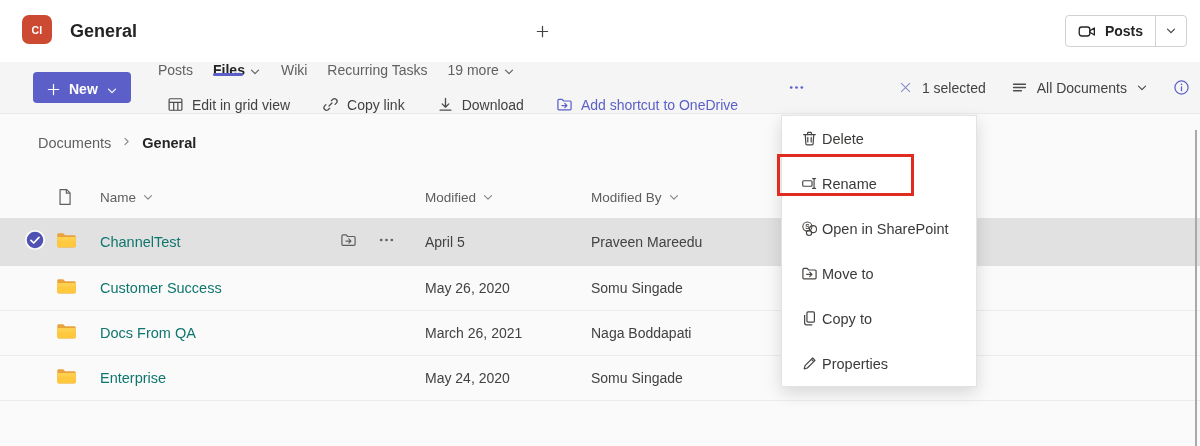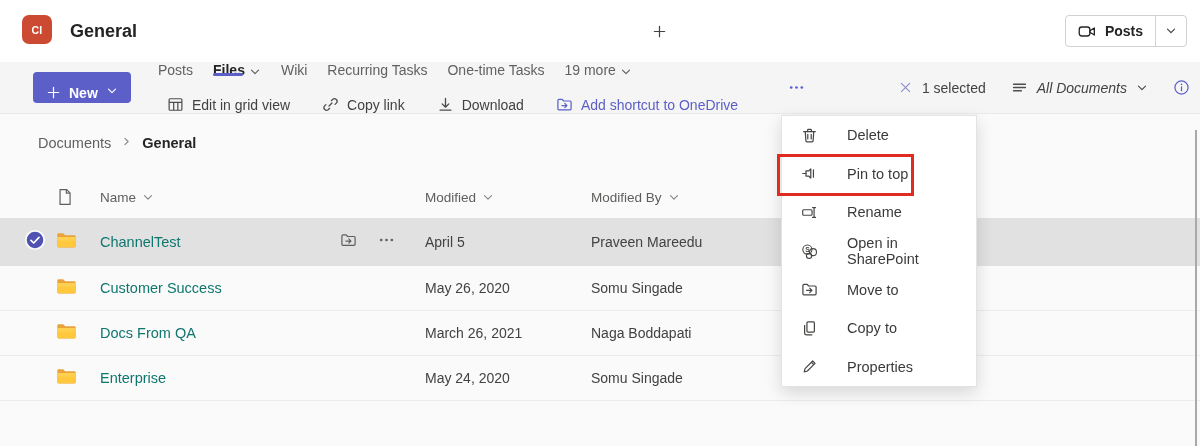--- a/index.html
+++ b/index.html
@@ -33,31 +33,31 @@
   .meet-main { display:flex; align-items:center; gap:8px; padding:0 12px; background:none; border:none;
     font-family:inherit; font-size:14px; font-weight:700; color:#242424; cursor:pointer; }
   .meet-chevron { width:31px; display:flex; align-items:center; justify-content:center; background:none;
     border:none; border-left:1px solid #d1d1d1; color:#424242; cursor:pointer; }
 
   
   .toolbar { position:absolute; top:62px; left:0; right:0; height:52px; background:#f5f5f5;
     border-bottom:1px solid #e9e9e9; z-index:4; }
   .new-btn { position:absolute; left:33px; top:10px; height:31px; border:none; border-radius:4px;
     background:var(--accent,#5b5fc7); color:#fff; font-family:inherit; font-size:14px; font-weight:700;
-    display:flex; align-items:flex-start; gap:8px; padding:13px 13px; cursor:pointer; }
+    display:flex; align-items:flex-end; gap:8px; padding:6px 13px; cursor:pointer; }
   .toolbar-actions { position:absolute; left:167px; top:0; height:51px; display:flex; align-items:flex-end; gap:32px; }
   .t-action { display:flex; align-items:center; gap:8px; font-size:14px; color:#424242; cursor:pointer; white-space:nowrap; }
   .t-action .ic { color:#4f4d4b; }
   .t-action.accent, .t-action.accent .ic { color:var(--accent,#5b5fc7); }
   .more-btn { position:absolute; left:784px; top:0; height:51px; display:flex; align-items:center;
     background:none; border:none; color:var(--accent,#5b5fc7); cursor:pointer; padding:0 4px; }
   .toolbar-right { position:absolute; right:10px; top:0; height:51px; display:flex; align-items:center; gap:25px; }
   .sel-chip { display:flex; align-items:center; gap:9px; font-size:14px; color:#424242; }
   .sel-chip .x { color:#8a8dc9; cursor:pointer; display:inline-flex; }
-  .view-select { display:flex; align-items:center; gap:9px; font-size:14px; color:#424242; cursor:pointer;font-style:italic; }
+  .view-select { display:flex; align-items:center; gap:9px; font-size:14px; color:#424242; cursor:pointer; }
   .view-select .ic { color:#4f4d4b; }
   .info-btn { background:none; border:none; padding:0; color:var(--accent,#5b5fc7); cursor:pointer; display:flex; }
 
   
   .content { position:absolute; top:114px; left:0; right:0; bottom:0; }
   .breadcrumb { position:absolute; left:38px; top:21px; display:flex; align-items:flex-start; gap:10px;
     font-size:14.5px; color:#616161; }
   .breadcrumb .crumb { cursor:pointer; }
   .breadcrumb .sep { color:#8a8886; margin-top:1px; }
   .breadcrumb .current { color:#242424; font-weight:700; }
@@ -81,22 +81,22 @@
   .c-share { left:340px; color:#605e5c; cursor:pointer; }
   .c-dots { left:378px; color:#605e5c; cursor:pointer; }
   .c-mod { left:425px; font-size:14px; color:#424242; }
   .c-by { left:591px; font-size:14px; color:#424242; }
 
   .scroll-rule { position:absolute; right:3px; top:16px; bottom:0; width:2px; background:#a9a9a9; }
 
   
   .context-menu { position:absolute; left:781px; top:115px; width:196px; height:272px; background:#fff;
     border:1px solid #e3e3e3; box-shadow:0 6px 16px rgba(0,0,0,.14); z-index:20; display:flex; flex-direction:column; }
-  .menu-item { flex:1; display:flex; align-items:center; gap:29px; padding-left:19px; font-size:14.5px;
-    color:#3b3a39; cursor:pointer; background:#fff; border:none; font-family:inherit; text-align:left; }
+  .menu-item { flex:1; display:flex; align-items:center; gap:4px; padding-left:19px; font-size:14.5px;
+    color:#3b3a39; cursor:pointer; background:#fff; border:none; font-family:inherit; text-align:right; }
   .menu-item .ic { color:#484644; }
   .red-box { position:absolute; left:-5px; top:38px; width:137px; height:42px;
     border:3px solid var(--highlight-red,#e02b20); pointer-events:none; z-index:21; }
 </style>
 </head>
 <body>
 
 <div class="app">
 
   <header class="channel-header">
@@ -112,23 +112,20 @@
             <svg width="12" height="12" viewBox="0 0 12 12" fill="none" stroke="currentColor" stroke-width="1.2" stroke-linecap="round" stroke-linejoin="round">
               <path d="M2.5 4.2L6 7.7l3.5-3.5"></path>
             </svg>
           </span>
         </span>
         <span class="tab">
           <span class="tab-label">Wiki</span>
         </span>
         <span class="tab">
           <span class="tab-label">Recurring Tasks</span>
-        </span>
-        <span class="tab">
-          <span class="tab-label">One-time Tasks</span>
         </span>
         <span class="tab">
           <span class="tab-label">19 more</span>
           <span class="tab-chev ic">
             <svg width="12" height="12" viewBox="0 0 12 12" fill="none" stroke="currentColor" stroke-width="1.2" stroke-linecap="round" stroke-linejoin="round">
               <path d="M2.5 4.2L6 7.7l3.5-3.5"></path>
             </svg>
           </span>
         </span>
         <span class="add-tab ic">
@@ -362,30 +359,20 @@
             <path d="M2.5 4.3h11"></path>
             <path d="M6.2 4.3V3c0-.4.3-.7.7-.7h2.2c.4 0 .7.3.7.7v1.3"></path>
             <path d="M4 4.3l.6 8.7c0 .6.5 1 1 1h4.8c.5 0 1-.4 1-1l.6-8.7"></path>
             <path d="M6.4 7v4.3M9.6 7v4.3"></path>
           </svg>
         </span>
         <span>Delete</span>
       </button>
       <button class="menu-item">
         <span class="ic">
-          <svg width="17" height="17" viewBox="0 0 16 16" fill="none" stroke="currentColor" stroke-width="1.15" stroke-linecap="round" stroke-linejoin="round">
-            <path d="M1.6 8h3.1"></path>
-            <path d="M4.7 5.6h2.5l2-1.9v8.6l-2-1.9H4.7z"></path>
-            <path d="M11.7 4.5v7"></path>
-          </svg>
-        </span>
-        <span>Pin to top</span>
-      </button>
-      <button class="menu-item">
-        <span class="ic">
           <svg width="17" height="17" viewBox="0 0 16 16" fill="none" stroke="currentColor" stroke-width="1.1" stroke-linecap="round">
             <rect x="1.6" y="5.4" width="8.8" height="5.2" rx="0.9"></rect>
             <path d="M10.9 3.4h2.8M12.3 3.4v9.2M10.9 12.6h2.8"></path>
           </svg>
         </span>
         <span>Rename</span>
       </button>
       <button class="menu-item">
         <span class="ic">
           <svg width="17" height="17" viewBox="0 0 16 16" fill="none" stroke="currentColor" stroke-width="1.05">

